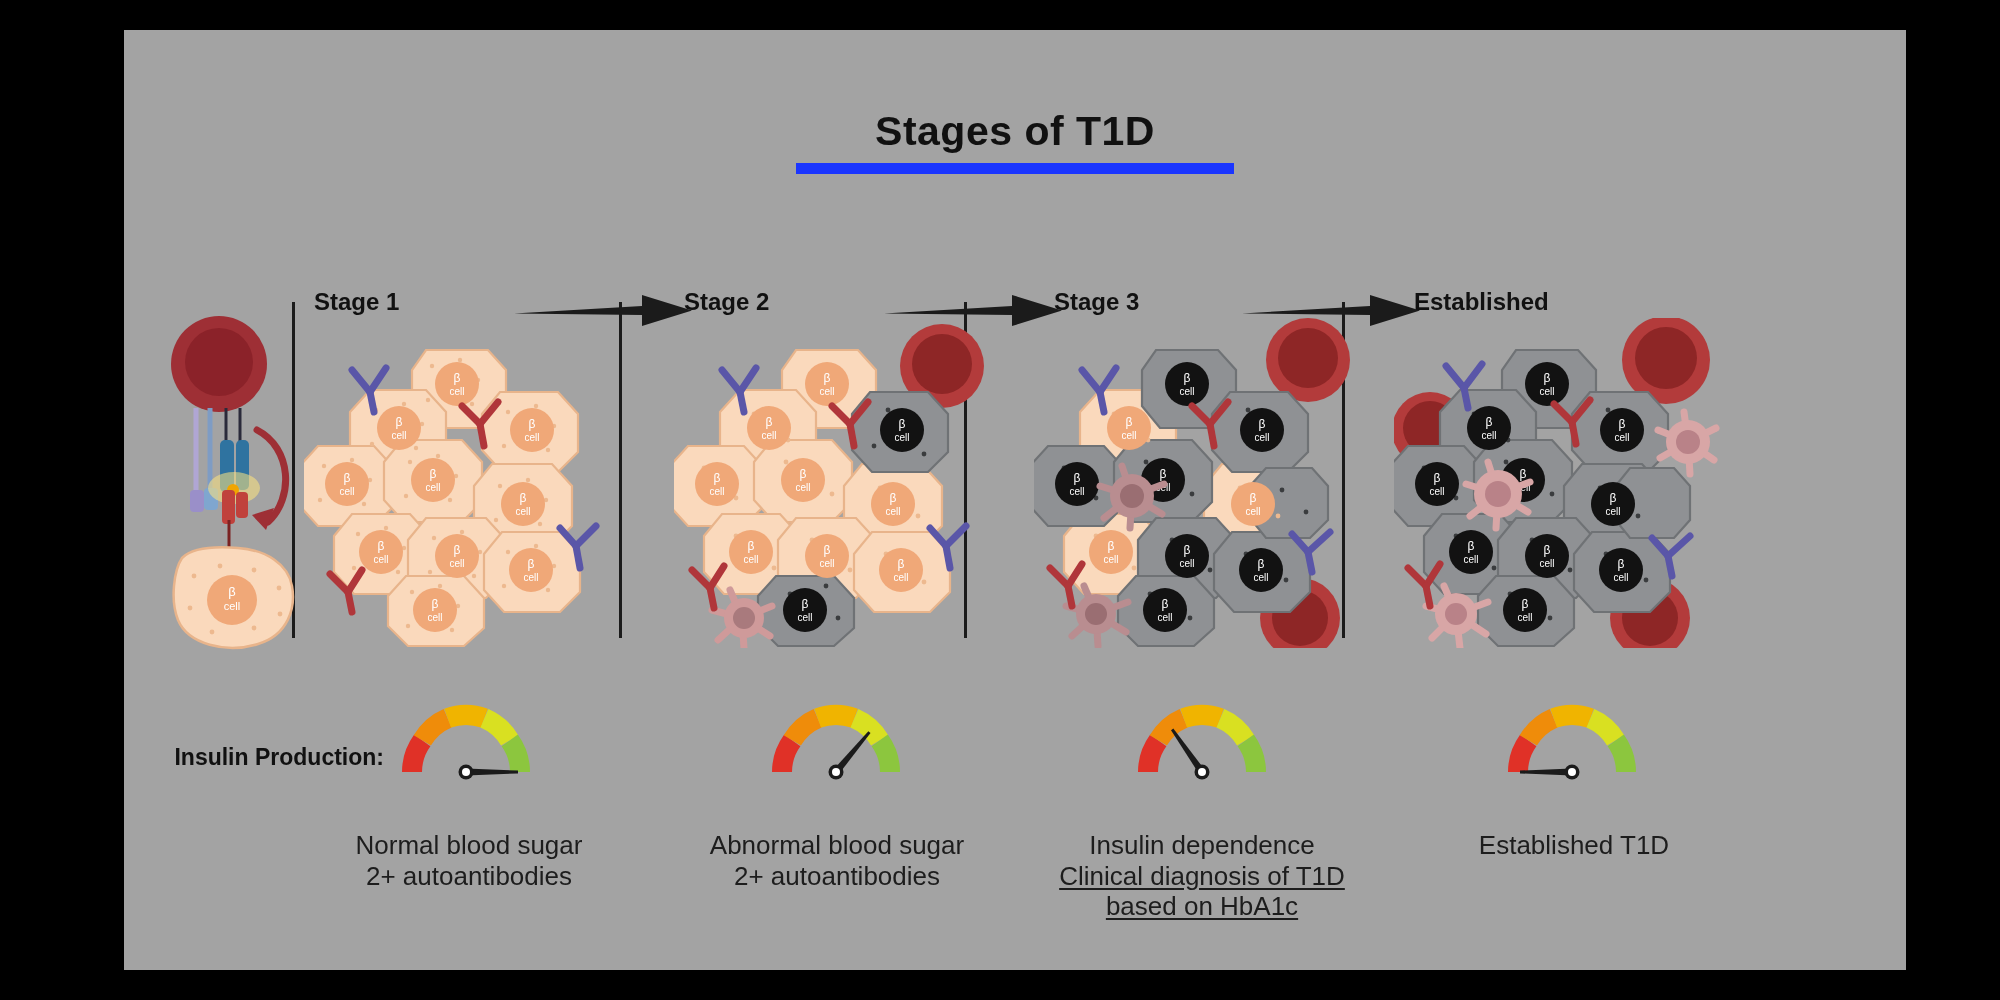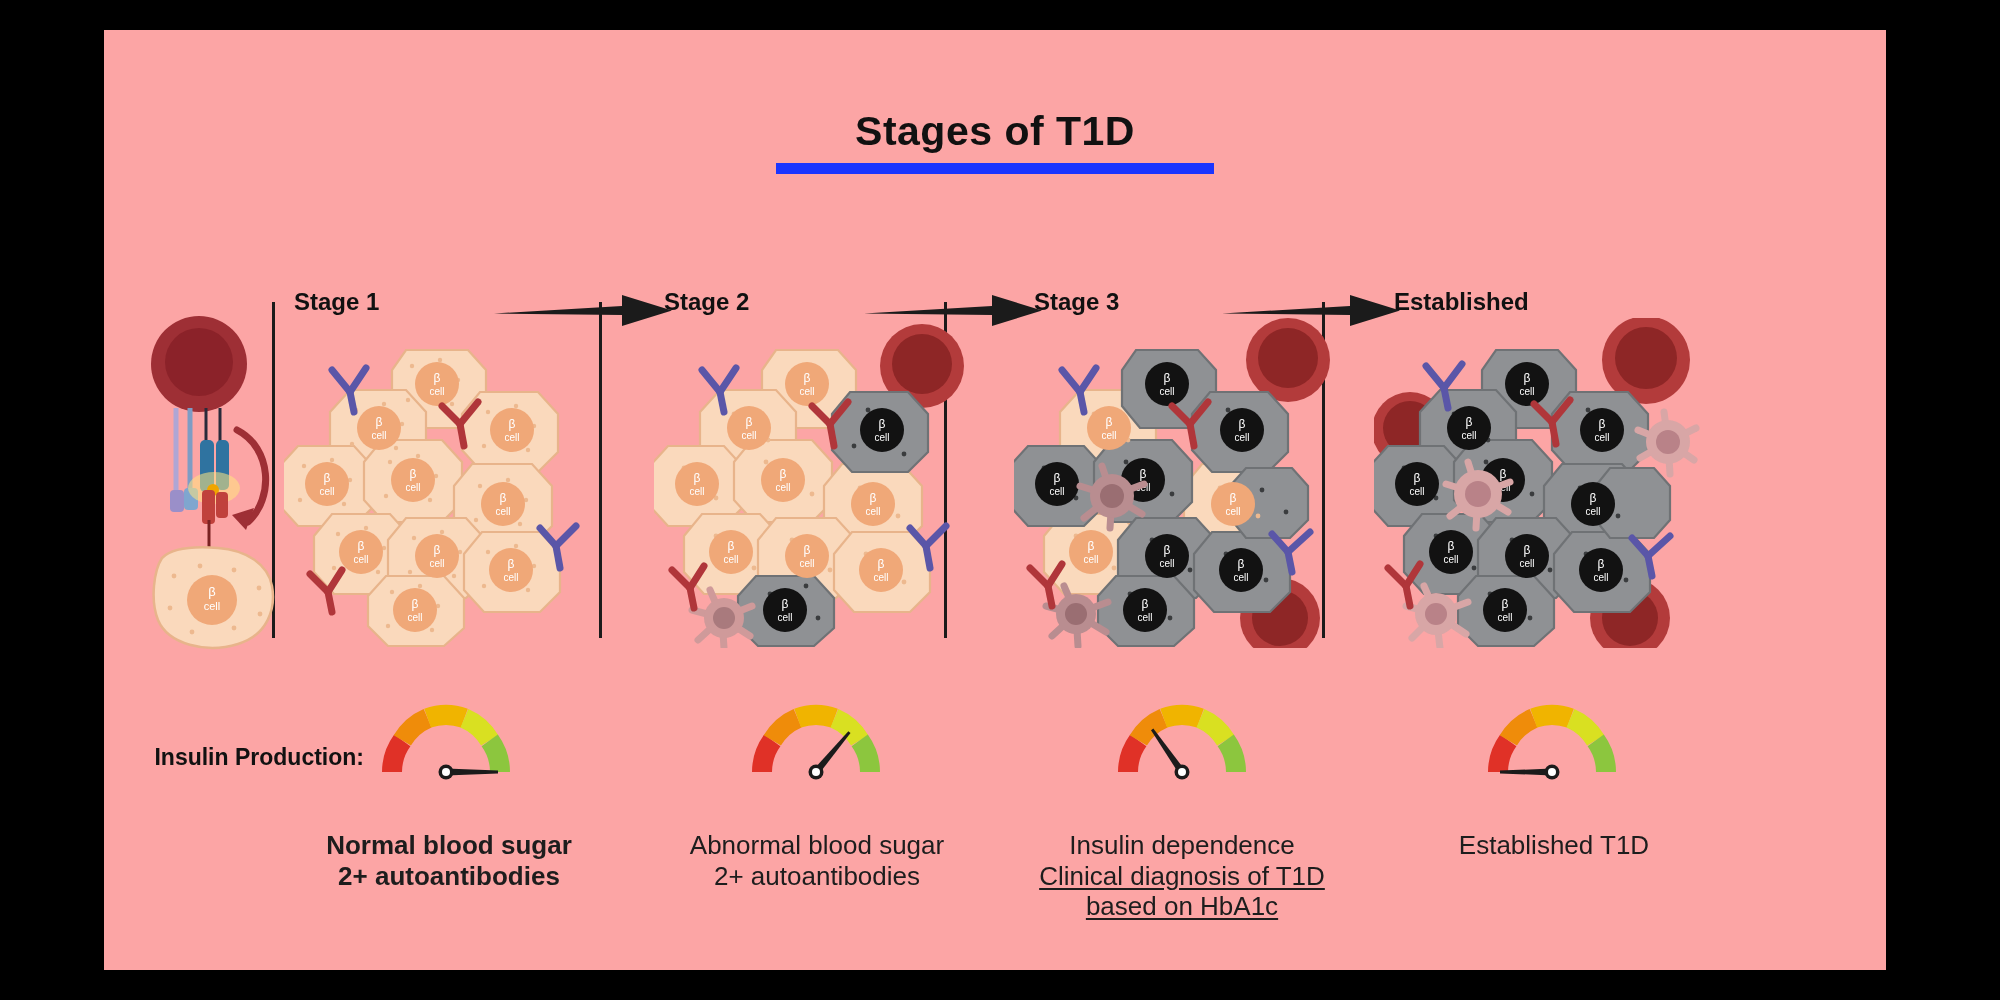--- a/index.html
+++ b/index.html
@@ -4,23 +4,23 @@
 <style>
   * { box-sizing: border-box; margin: 0; padding: 0; }
   html, body {
     width: 2000px; height: 1000px;
     background: #000;
     font-family: "Liberation Sans", sans-serif;
     overflow: hidden;
   }
   #slide {
     position: absolute;
-    left: 104px; top: 30px;
+    left: 124px; top: 30px;
     width: 1782px; height: 940px;
-    background: #fca5a5;
+    background: #a3a3a3;
   }
   
   #title-block { position: absolute; left: 0; top: 78px; width: 1782px; text-align: center; }
   #title-text {
     font-size: 41px; font-weight: bold; color: #111;
     letter-spacing: 0.5px;
   }
   #title-rule {
     margin: 8px auto 0; width: 438px; height: 11px; background: #1a35ff;
   }
@@ -764,21 +764,21 @@
         <path d="M113.7 50.4 A54 54 0 0 1 124 82" stroke="#8cc63e"></path>
       </g>
       <g transform="rotate(-180 70 82)">
         <path d="M70 78.5 L122 80.6 L122 83.4 L70 85.5 Z" fill="#1b1b1b"></path>
       </g>
       <circle cx="70" cy="82" r="7.5" fill="#1b1b1b"></circle>
         <circle cx="70" cy="82" r="4" fill="#fff"></circle>
     </svg>
   </div>
 
-  <div class="caption" style="left:145px;font-weight:bold;">
+  <div class="caption" style="left:145px;">
     <span class="line">Normal blood sugar</span>
     <span class="line">2+ autoantibodies</span>
   </div>
 
   <div class="caption" style="left:513px;">
     <span class="line">Abnormal blood sugar</span>
     <span class="line">2+ autoantibodies</span>
   </div>
 
   <div class="caption" style="left:878px;">

